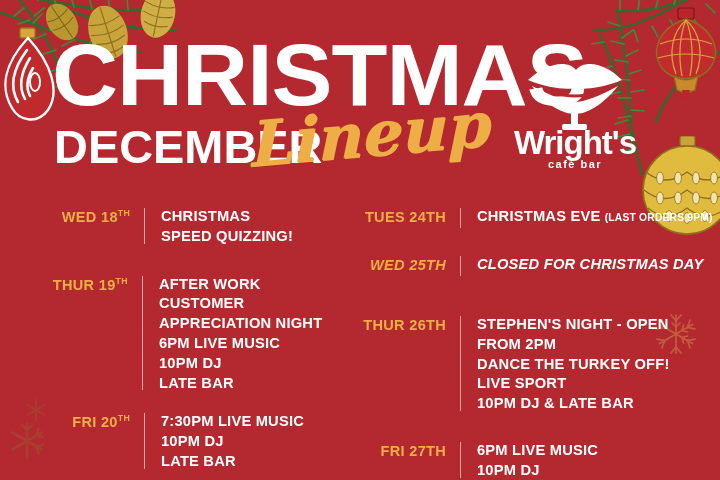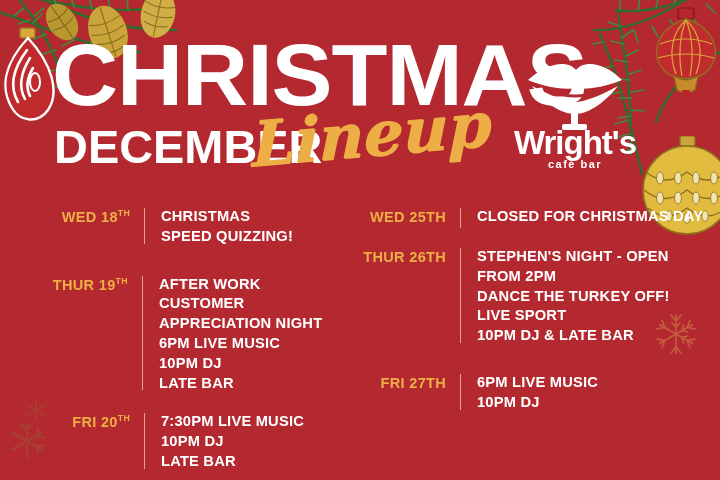--- a/index.html
+++ b/index.html
@@ -80,21 +80,21 @@
   }
   .desc{
     color:#ffffff;font-weight:bold;font-size:15px;line-height:1.32;
     letter-spacing:.2px;transform:scaleX(.98);transform-origin:left top;
   }
   .desc .note{font-size:10.5px;letter-spacing:.2px;}
 
   .e-wed18{margin-bottom:28px;}
   .e-thur19{margin-bottom:19px;}
   .e-tues24{margin-bottom:24px;}
-  .e-wed25{margin-bottom:16px;}
+  .e-wed25{margin-bottom:36px;font-style:italic;}
   .e-thur26{margin-bottom:27px;}
 </style>
 </head>
 <body>
 
 <div class="poster">
 
   <div class="deco" style="left:-10px;top:-14px;">
     <svg width="230" height="150" viewBox="0 0 230 150">
       <g stroke="#2e6b2f" stroke-width="2.4" fill="none" stroke-linecap="round">
@@ -385,20 +385,28 @@
         <div>7:30PM LIVE MUSIC</div>
         <div>10PM DJ</div>
         <div>LATE BAR</div>
       </div>
     </div>
 
   </div>
 
   <div class="col col-right">
 
+    <div class="entry e-tues24">
+      <div class="date">TUES 24TH</div>
+      <div class="rule"></div>
+      <div class="desc">
+        <div><span>CHRISTMAS EVE</span>
+          <span class="note">(LAST ORDERS 9PM)</span></div>
+      </div>
+    </div>
 
     <div class="entry e-wed25">
       <div class="date">WED 25TH</div>
       <div class="rule"></div>
       <div class="desc">
         <div>CLOSED FOR CHRISTMAS DAY</div>
       </div>
     </div>
 
     <div class="entry e-thur26">

